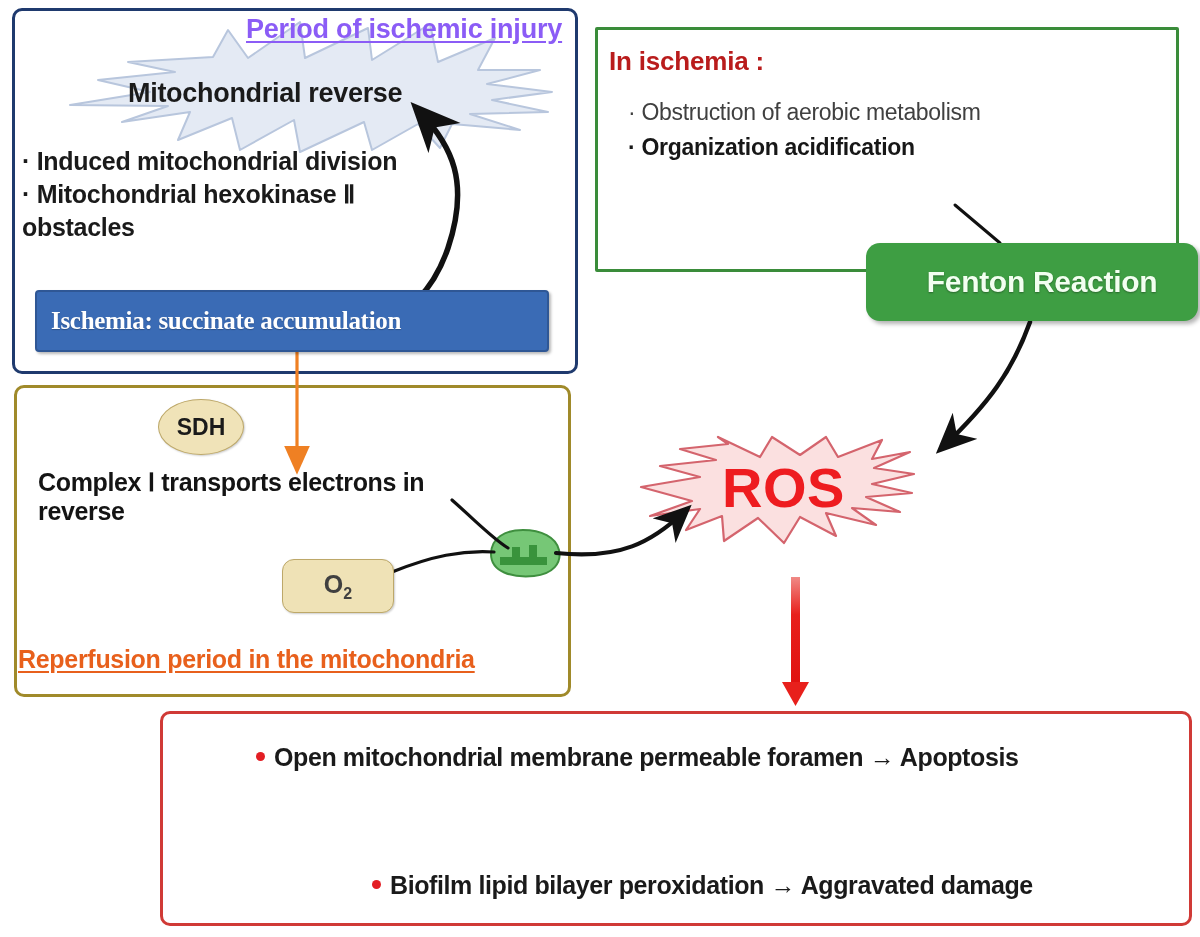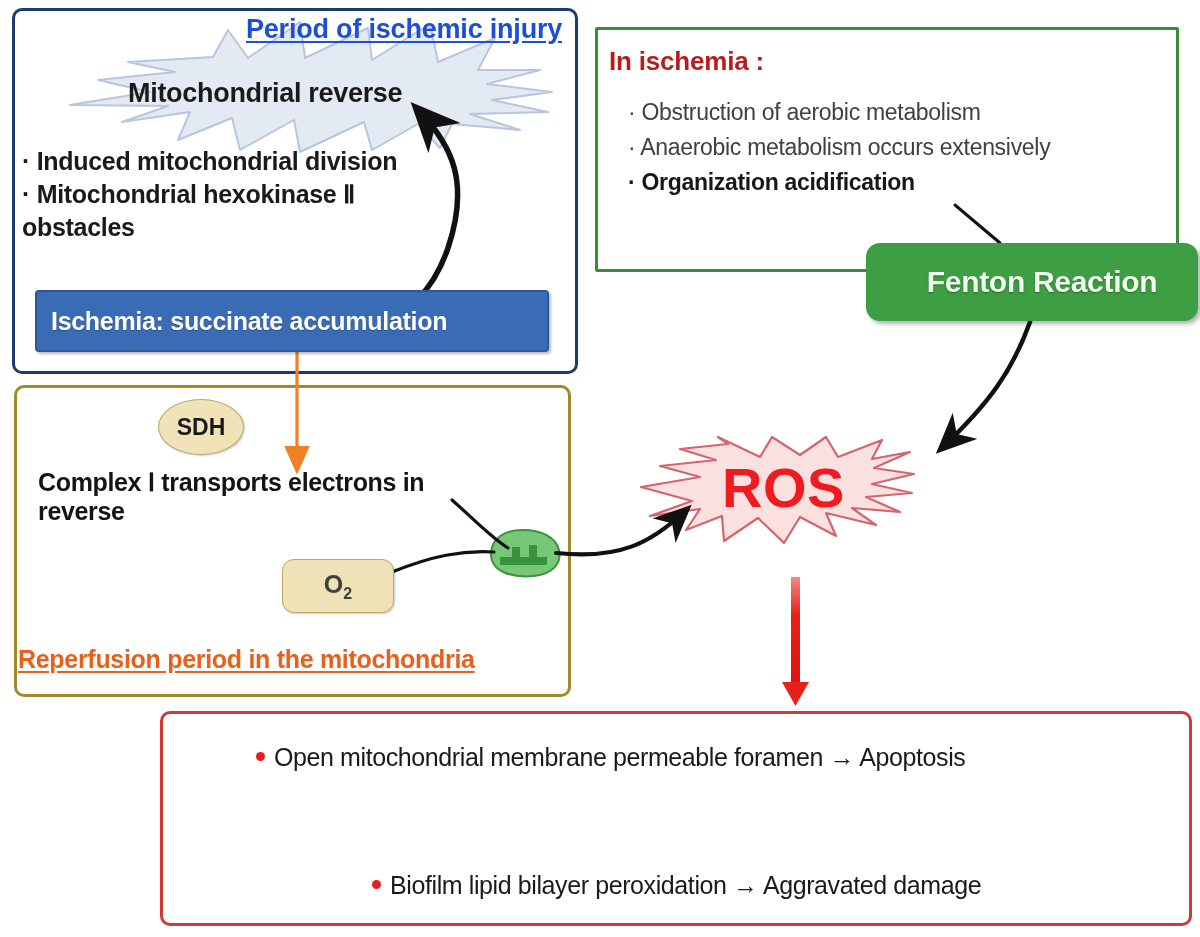--- a/index.html
+++ b/index.html
@@ -46,21 +46,21 @@
     left: 160px; top: 711px; width: 1032px; height: 215px;
     border: 3px solid #d03a36;
     border-radius: 10px;
   }
 
   
   .title-ischemic {
     left: 246px; top: 14px;
     font-size: 27px;
     font-weight: bold;
-    color: #1d4ed8;
+    color: #8b5cf6;
     text-decoration: underline;
     text-underline-offset: 3px;
     white-space: nowrap;
     letter-spacing: -0.2px;
   }
   .title-reperfusion {
     left: 18px; top: 645px;
     font-size: 25px;
     font-weight: bold;
     color: #e8601c;
@@ -108,21 +108,21 @@
     letter-spacing: -0.35px;
   }
 
   
   #blue-bar {
     left: 35px; top: 290px; width: 510px; height: 58px;
     background: #3a6bb5;
     border: 2px solid #2f5795;
     border-radius: 4px;
     box-shadow: 2px 2px 3px rgba(0,0,0,0.28);
-    display: flex; align-items: center;
+    display: flex; align-items: center; font-family: Liberation Serif, serif;
   }
   #blue-bar span {
     color: #ffffff;
     font-size: 25px;
     font-weight: bold;
     padding-left: 14px;
     letter-spacing: -0.3px;
     white-space: nowrap;
     text-shadow: 0 1px 1px rgba(0,0,0,0.25);
   }
@@ -165,21 +165,21 @@
   }
   #o2-node span {
     font-size: 25px; font-weight: bold; color: #404040;
   }
   #o2-node sub { font-size: 16px; }
 
   
   .outcome {
     position: absolute;
     font-size: 25px;
-    font-weight: normal;
+    font-weight: bold;
     color: #1a1a1a;
     white-space: nowrap;
     letter-spacing: -0.4px;
   }
   .outcome .dot {
     display: inline-block;
     width: 9px; height: 9px;
     background: #e31e24;
     border-radius: 50%;
     vertical-align: middle;
@@ -289,21 +289,20 @@
   </div>
 
   <div class="abs" id="blue-bar">
     <span>Ischemia: succinate accumulation</span>
   </div>
 
   <div class="abs green-head">In ischemia :</div>
 
   <div class="abs green-list">
     <div class="li">· Obstruction of aerobic metabolism</div>
-    <div class="li">· Anaerobic metabolism occurs extensively</div>
     <div class="li strong">· Organization acidification</div>
   </div>
 
   <div class="abs" id="fenton-pill">
     <span>Fenton Reaction</span>
   </div>
 
   <div class="abs" id="sdh-node">
     <span>SDH</span>
   </div>

